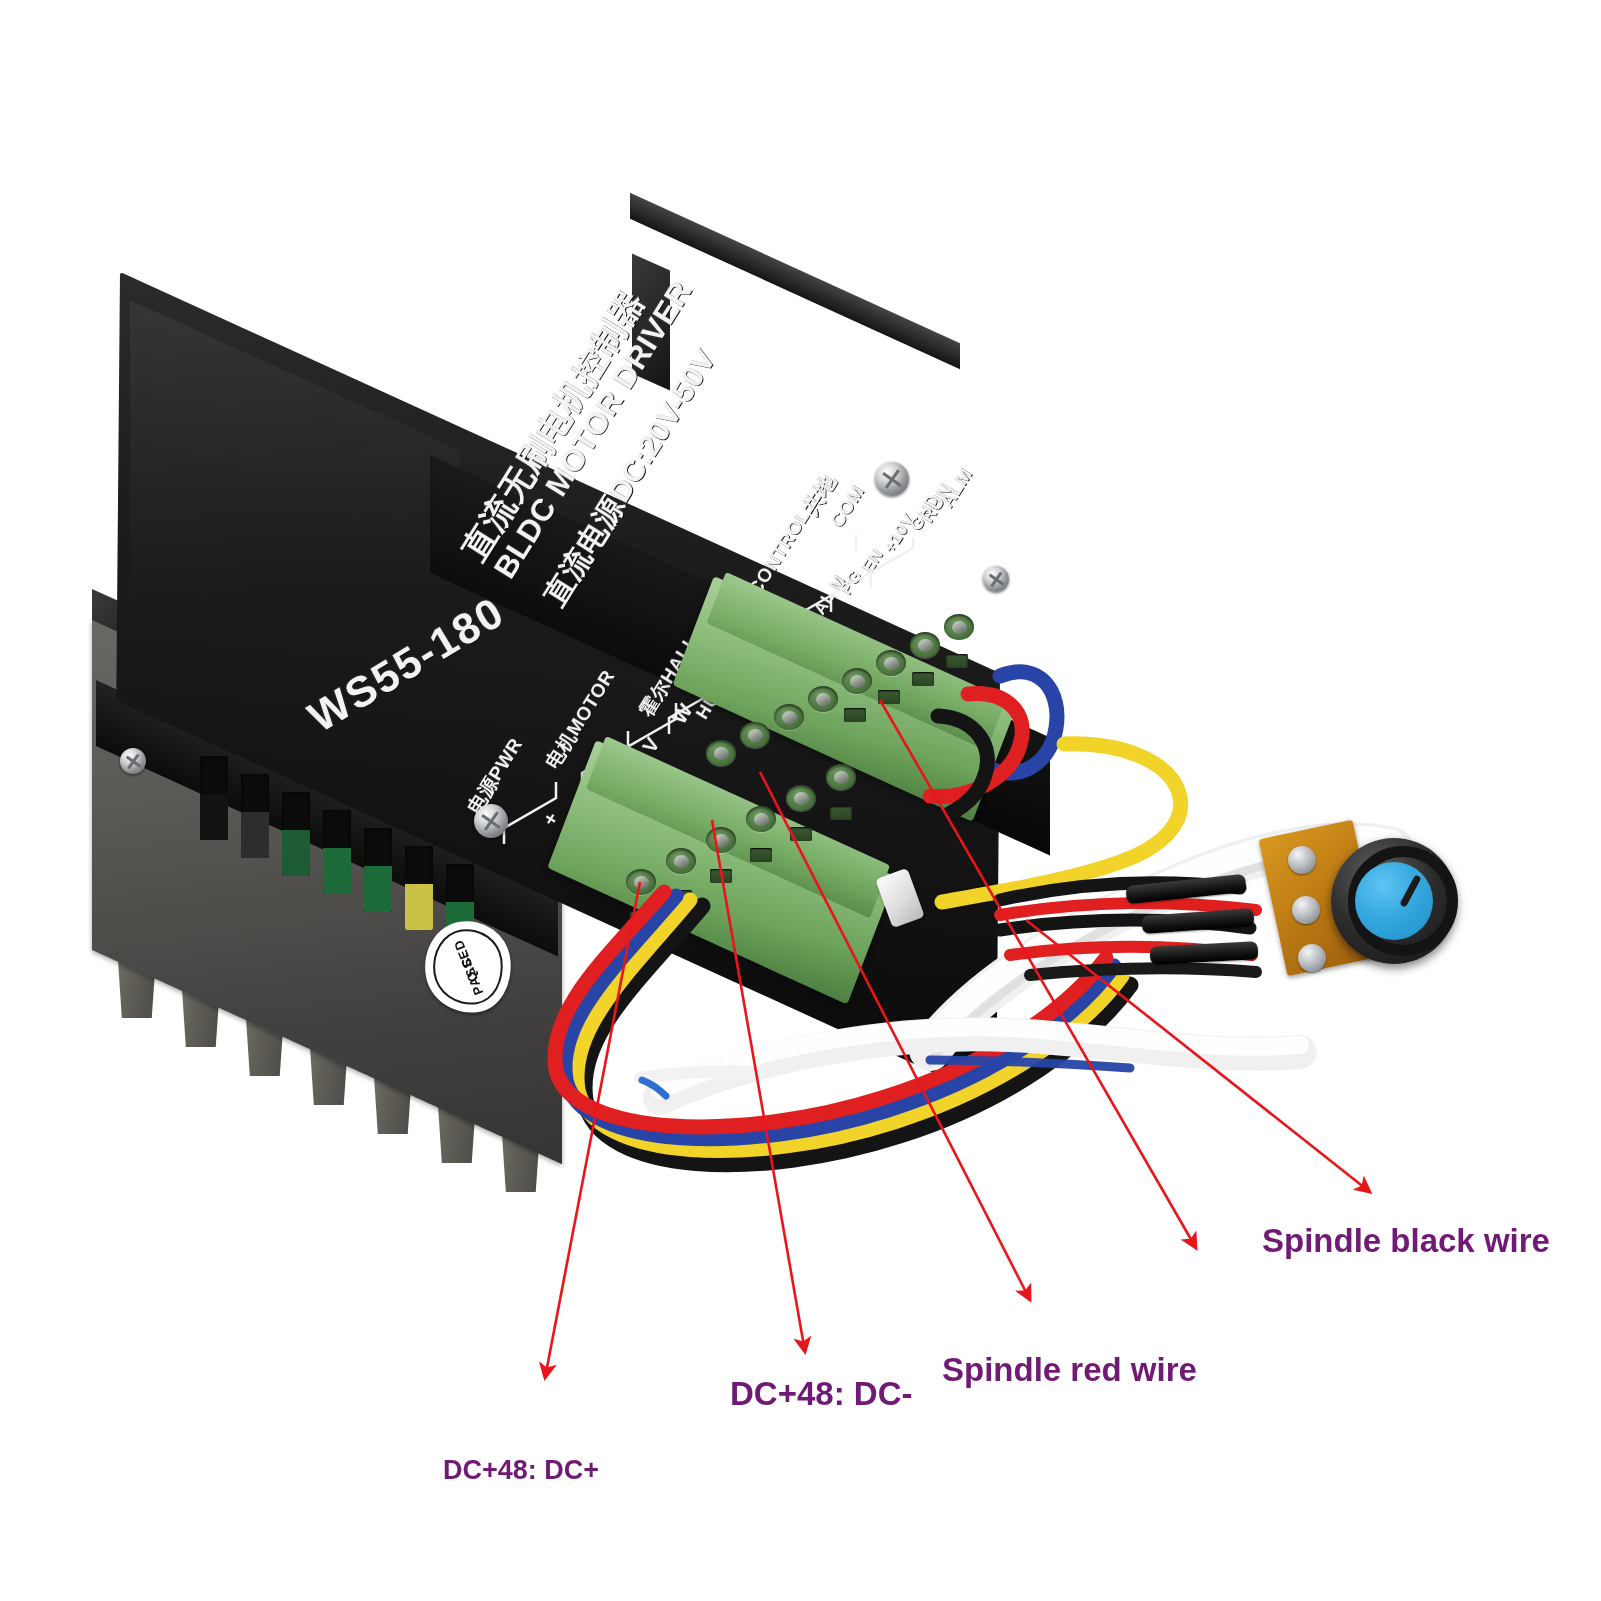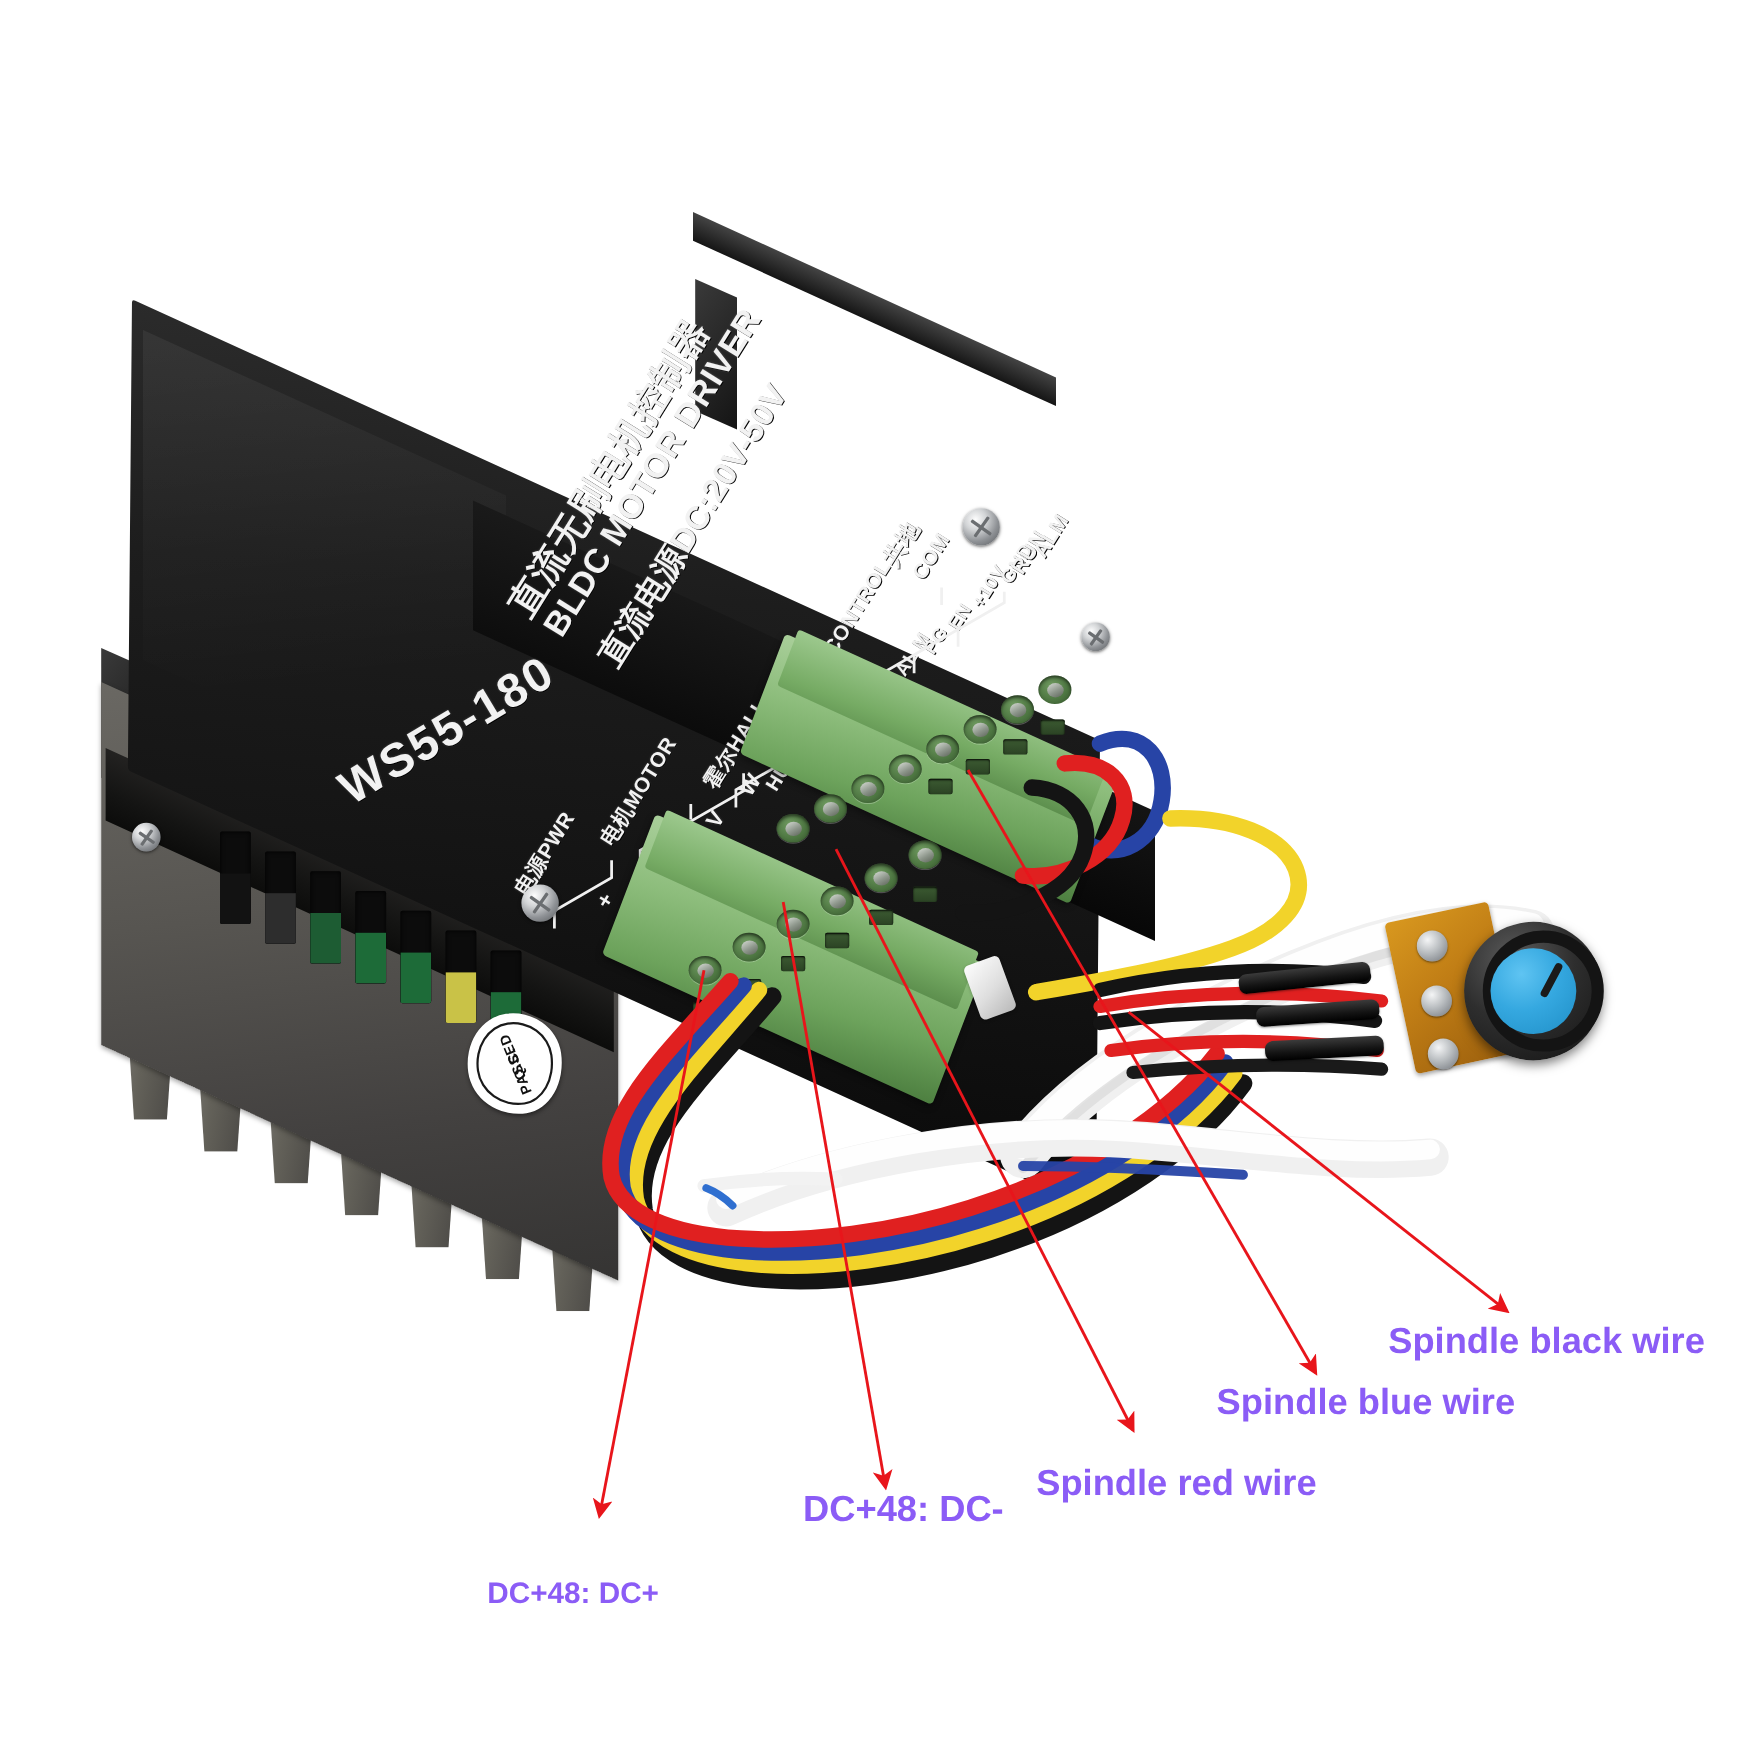--- a/index.html
+++ b/index.html
@@ -2,22 +2,22 @@
 <html><head>
 <meta charset="utf-8">
 <style>
   html,body{margin:0;padding:0;background:#fff;}
   body{width:1601px;height:1601px;position:relative;overflow:hidden;
        font-family:"Liberation Sans",sans-serif;background:#ffffff;}
   #stage{position:absolute;inset:0;width:1601px;height:1601px;background:#ffffff;}
 
   
   .abs{position:absolute;}
-  .lbl{position:absolute;color:#8b5cf6;font-weight:700;white-space:nowrap;
-       font-family:"Liberation Sans",sans-serif;}
+  .lbl{position:absolute;color:#701a75;font-weight:700;white-space:nowrap;
+       font-family:"Liberation Sans",sans-serif;margin-top:22px;}
 
   
   #product{position:absolute;left:0;top:0;width:1601px;height:1601px;}
 
   
   .hs-body{
     position:absolute;left:92px;top:620px;width:470px;height:330px;
     background:linear-gradient(150deg,#6a6863 0%,#575551 38%,#434140 72%,#353433 100%);
     transform:skewY(24.5deg);
     transform-origin:left top;
@@ -365,16 +365,15 @@
     <path d="M760,772 L1030,1300" stroke="#e8151b" stroke-width="2.6" fill="none" marker-end="url(#ah)"></path>
 
     <path d="M880,700 L1196,1248" stroke="#e8151b" stroke-width="2.6" fill="none" marker-end="url(#ah)"></path>
 
     <path d="M1026,920 L1370,1192" stroke="#e8151b" stroke-width="2.6" fill="none" marker-end="url(#ah)"></path>
   </svg>
 
   <div class="lbl" style="left:443px;top:1433px;font-size:27px;">DC+48: DC+</div>
   <div class="lbl" style="left:730px;top:1353px;font-size:33px;">DC+48: DC-</div>
   <div class="lbl" style="left:942px;top:1329px;font-size:33px;">Spindle red wire</div>
-  <div class="lbl" style="left:1106px;top:1255px;font-size:33px;">Spindle blue wire</div>
   <div class="lbl" style="left:1262px;top:1200px;font-size:33px;">Spindle black wire</div>
 
 </div>
 
 </body></html>

